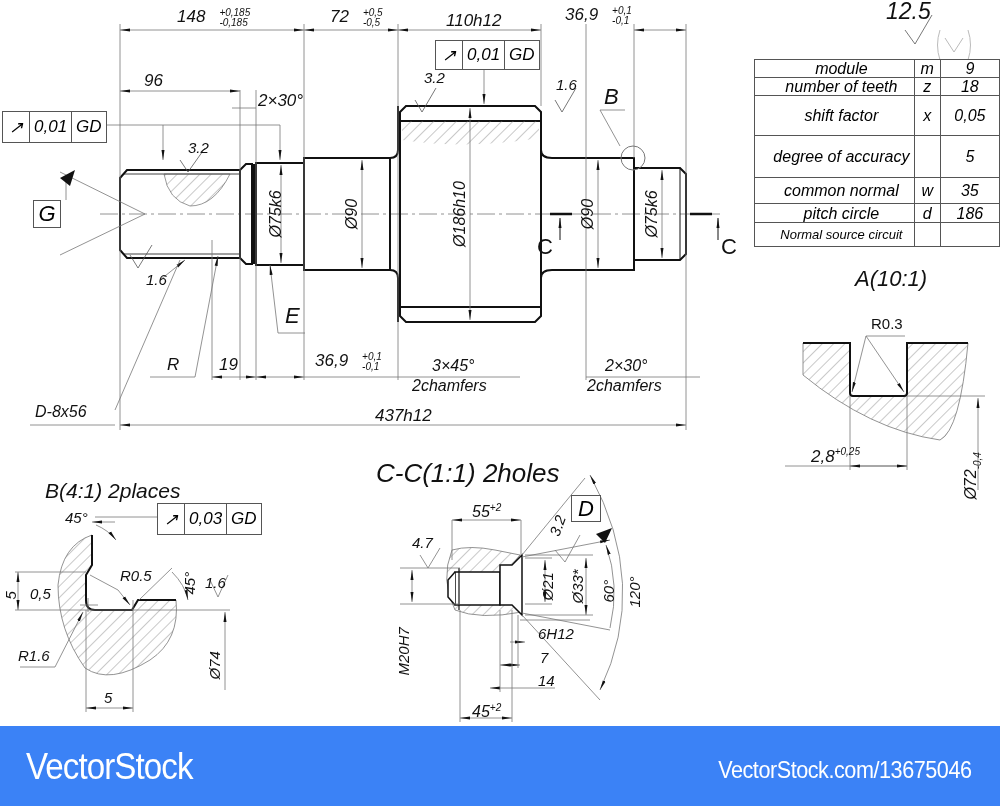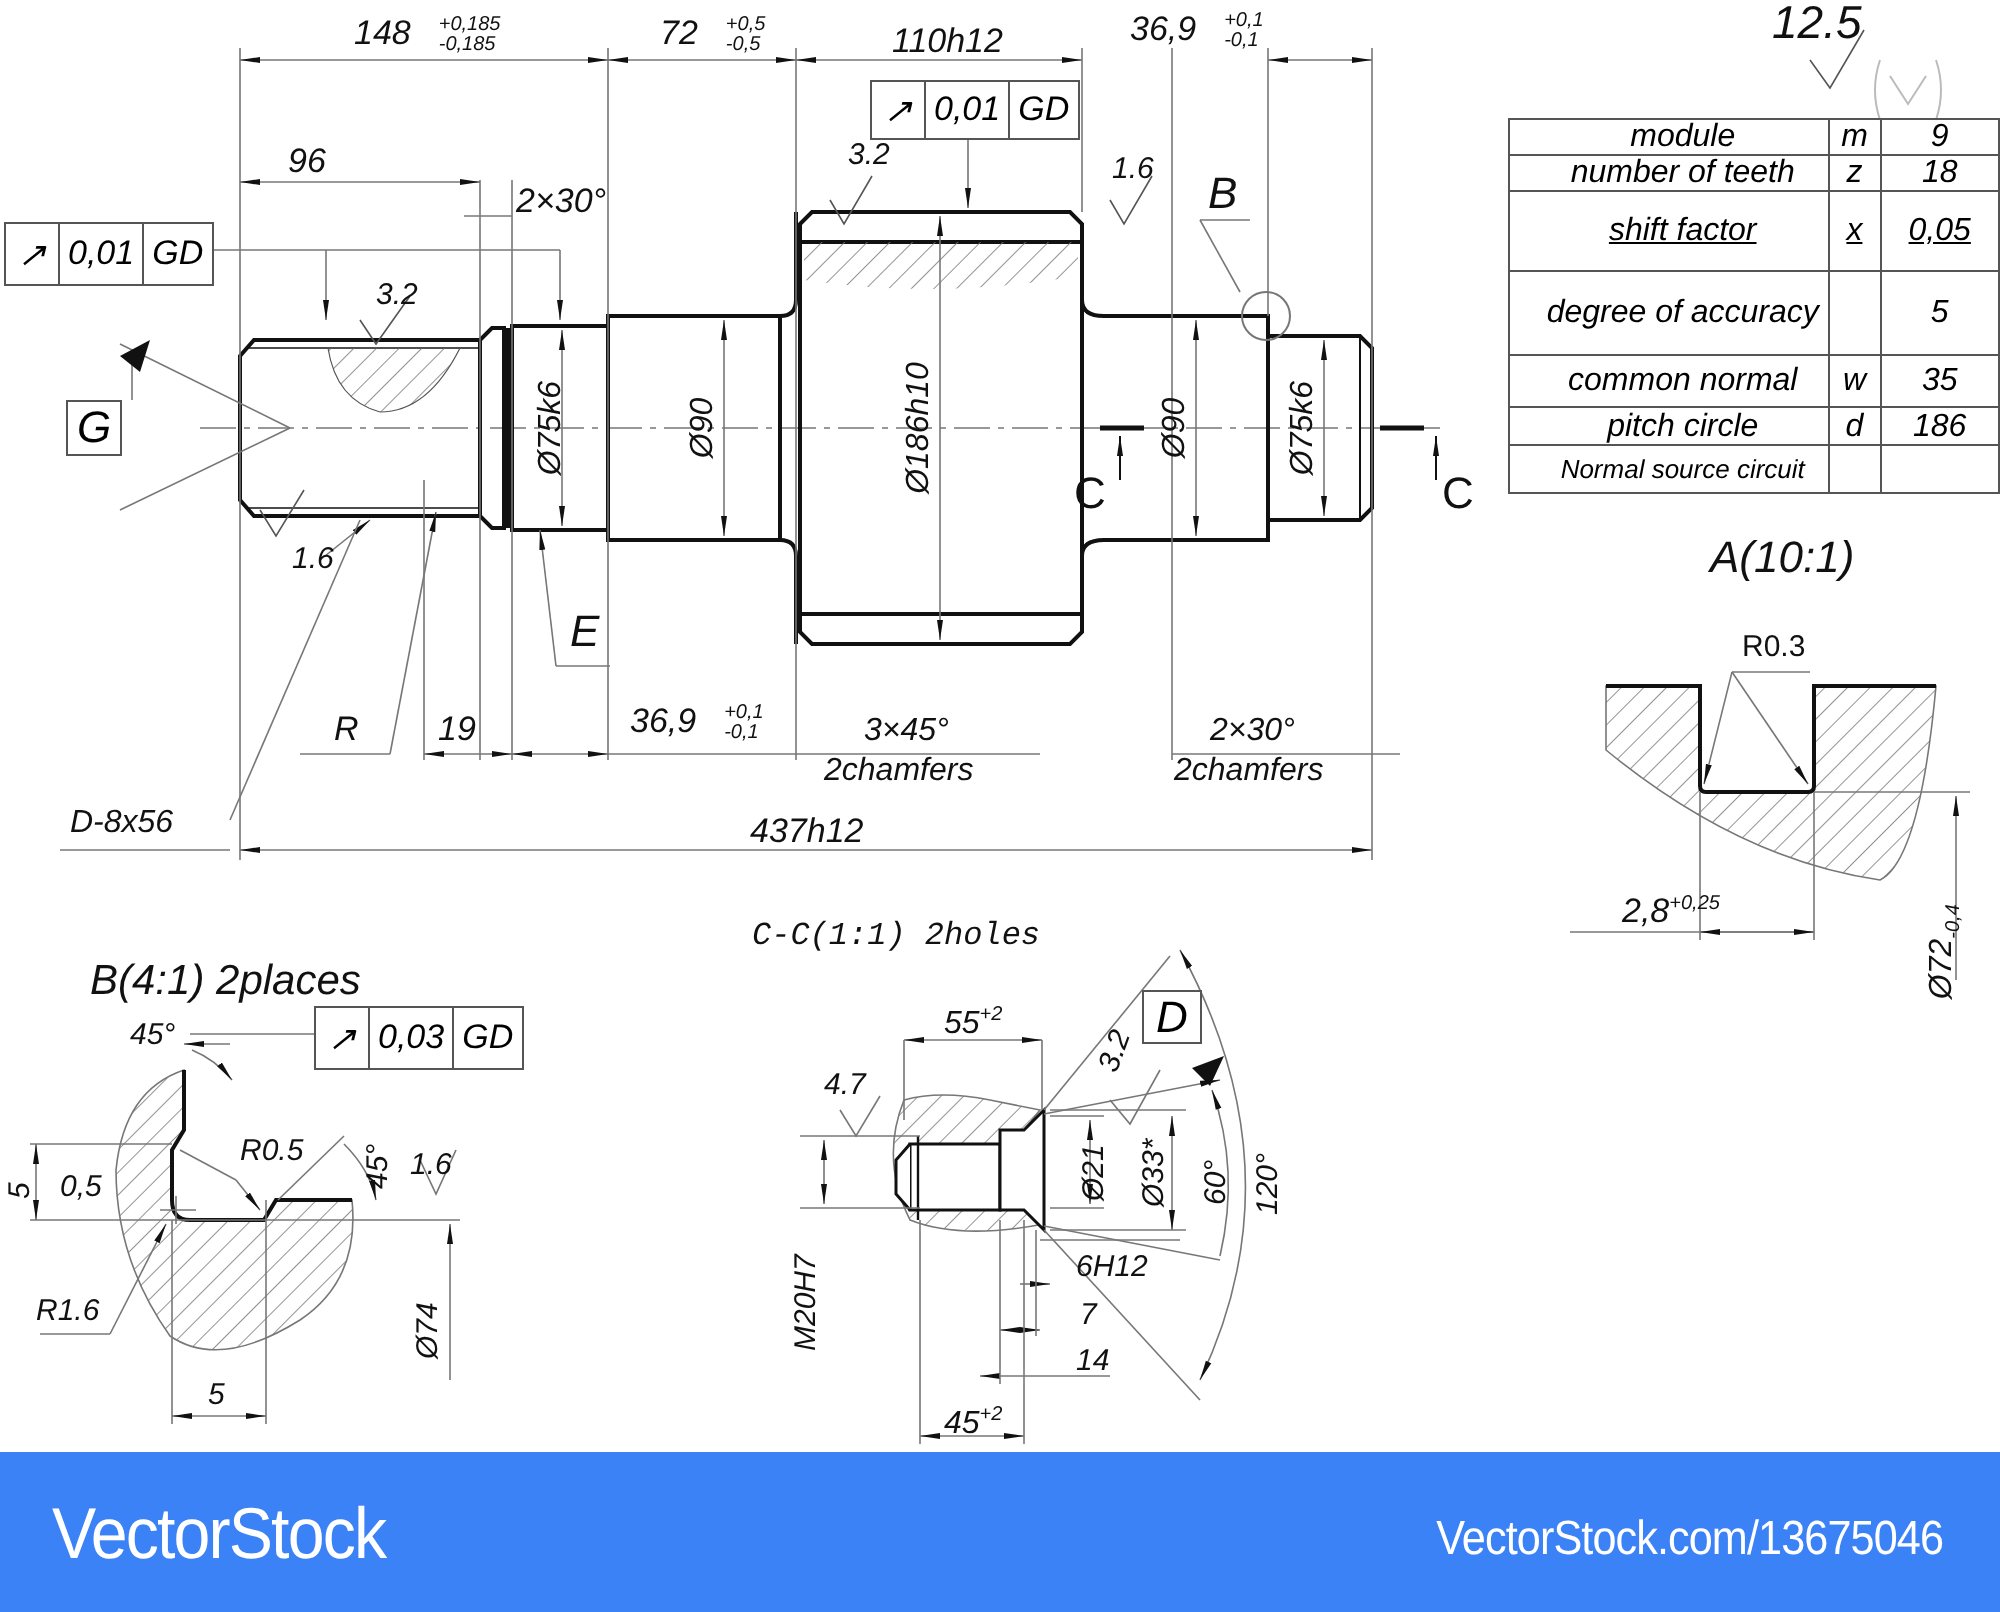--- a/index.html
+++ b/index.html
@@ -286,21 +286,21 @@
         <tr style="height:18px;">
           <td class="lbl">module</td>
           <td class="sym">m</td>
           <td class="val">9</td>
         </tr>
     <tr style="height:18px;">
           <td class="lbl">number of teeth</td>
           <td class="sym">z</td>
           <td class="val">18</td>
         </tr>
-    <tr style="height:40px;text-decoration:underline;">
+    <tr style="height:40px;">
           <td class="lbl">shift factor</td>
           <td class="sym">x</td>
           <td class="val">0,05</td>
         </tr>
     <tr style="height:42px;">
           <td class="lbl">degree of accuracy</td>
           <td class="sym"></td>
           <td class="val">5</td>
         </tr>
     <tr style="height:26px;">
@@ -335,21 +335,21 @@
   <div class="t" style="left:65px;top:510px;font-size:15px;">45°</div>
   <div class="t" style="left:120px;top:568px;font-size:15px;">R0.5</div>
   <div class="t rot" style="left:176px;top:574px;font-size:15px;width:26px;">45°</div>
   <div class="t" style="left:205px;top:575px;font-size:15px;">1.6</div>
   <div class="t rot" style="left:2px;top:584px;font-size:15px;width:16px;">5</div>
   <div class="t" style="left:30px;top:586px;font-size:15px;">0,5</div>
   <div class="t" style="left:18px;top:648px;font-size:15px;">R1.6</div>
   <div class="t" style="left:104px;top:690px;font-size:15px;">5</div>
   <div class="t rot" style="left:197px;top:655px;font-size:15px;width:34px;">Ø74</div>
 
-  <div class="t" style="left:376px;top:460px;font-size:16px;font-family:Liberation Mono, monospace;">C-C(1:1) 2holes</div>
+  <div class="t" style="left:376px;top:460px;font-size:26px;">C-C(1:1) 2holes</div>
   <div class="t" style="left:472px;top:503px;font-size:16px;"><span>55</span><sup>+2</sup></div>
   <div class="t" style="left:412px;top:535px;font-size:15px;">4.7</div>
   <div class="t" style="left:547px;top:518px;font-size:15px;transform:rotate(-70deg);">3.2</div>
   <div class="boxlabel" style="left:571px;top:495px;width:28px;height:25px;">D</div>
   <div class="t rot" style="left:530px;top:576px;font-size:15px;width:34px;">Ø21</div>
   <div class="t rot" style="left:557px;top:576px;font-size:15px;width:40px;">Ø33*</div>
   <div class="t rot" style="left:595px;top:582px;font-size:15px;width:26px;">60°</div>
   <div class="t rot" style="left:617px;top:583px;font-size:15px;width:34px;">120°</div>
   <div class="t rot" style="left:375px;top:640px;font-size:15px;width:56px;">M20H7</div>
   <div class="t" style="left:538px;top:626px;font-size:15px;">6H12</div>

